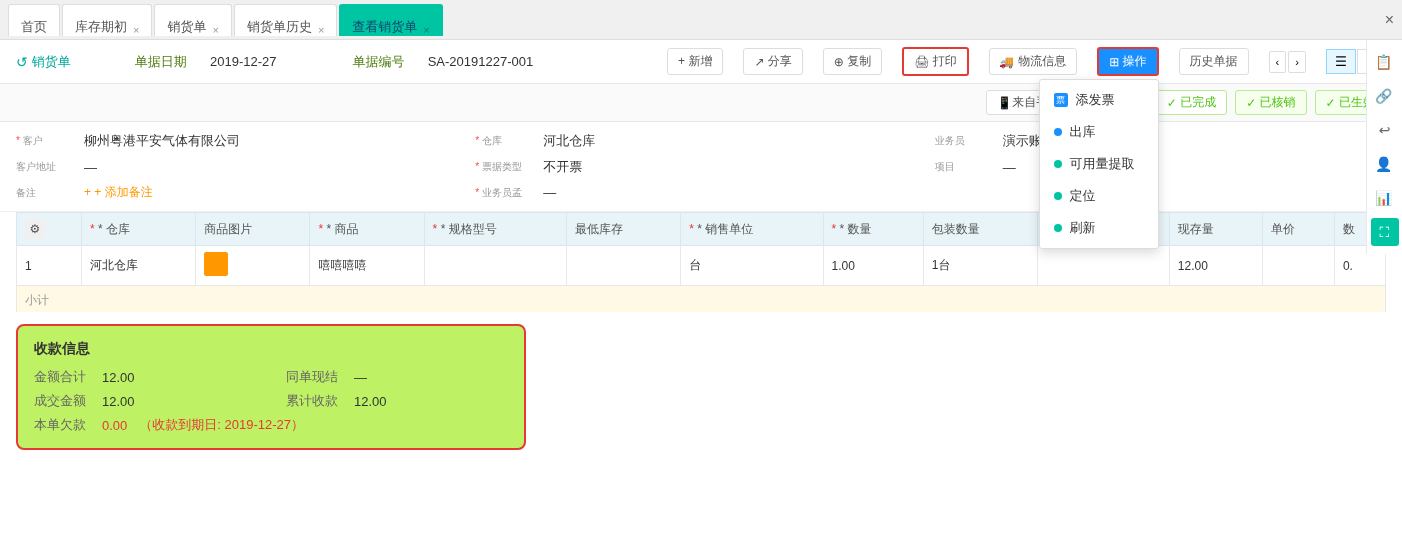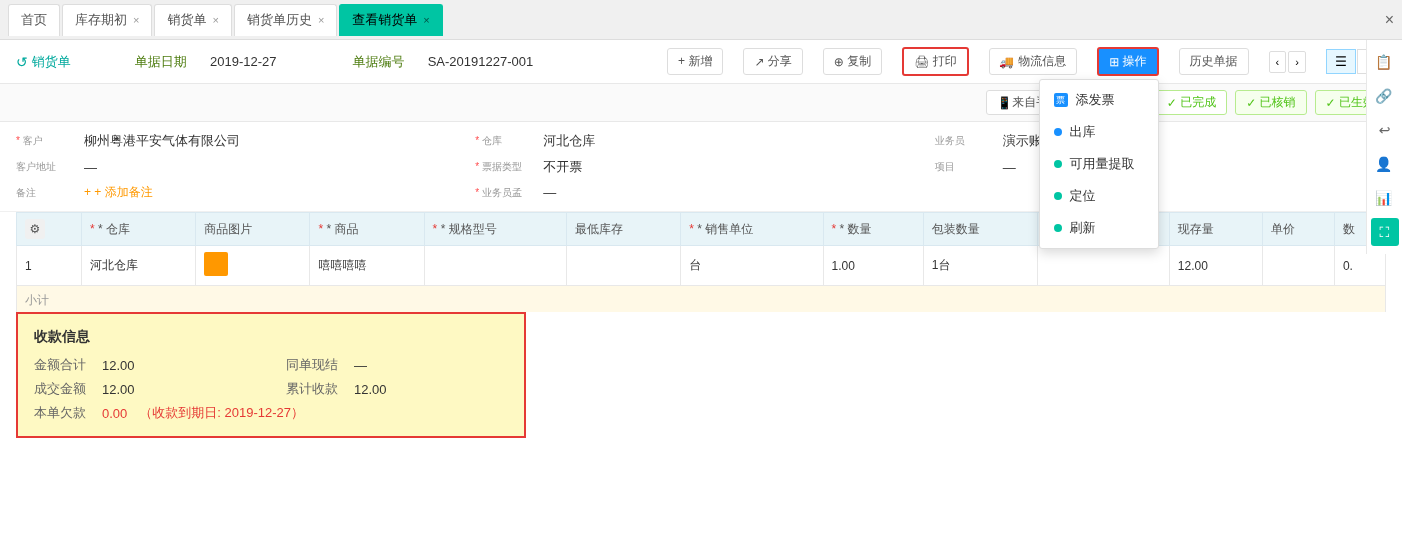--- a/index.html
+++ b/index.html
@@ -3,23 +3,23 @@
   <meta charset="utf-8">
   <style>
     * { box-sizing: border-box; margin: 0; padding: 0; }
     body { font-family: "Microsoft YaHei", "PingFang SC", sans-serif; font-size: 13px; background: #f5f5f5; color: #333; overflow: hidden; }
 
     
     .tab-bar {
       display: flex; align-items: center; background: #f0f0f0; border-bottom: 1px solid #ddd; height: 40px; padding: 0 8px; position: relative;
     }
     .tab-item {
-      display: flex; align-items: center; padding: 12px 12px; height: 32px; background: #fff; border: 1px solid #ddd; border-bottom: none; border-radius: 3px 3px 0 0; margin-right: 2px; cursor: pointer; font-size: 13px; color: #555;
-    }
-    .tab-item.highlight { background: #00c5a3; border-color: #00c5a3; color: #000000; }
+      display: flex; align-items: flex-end; padding: 0 12px; height: 32px; background: #fff; border: 1px solid #ddd; border-bottom: none; border-radius: 3px 3px 0 0; margin-right: 2px; cursor: pointer; font-size: 13px; color: #555;
+    }
+    .tab-item.highlight { background: #00c5a3; border-color: #00c5a3; color: #0c4a6e; }
     .tab-item .close-btn { margin-left: 6px; font-size: 11px; cursor: pointer; opacity: 0.6; }
     .tab-bar-close { position: absolute; right: 8px; font-size: 16px; cursor: pointer; color: #666; }
 
     
     .main-content { background: #fff; height: calc(533px - 40px); overflow: hidden; }
 
     
     .doc-header {
       display: flex; align-items: center; background: #fff; border-bottom: 1px solid #e8e8e8; padding: 0 16px; height: 44px;
     }
@@ -78,21 +78,21 @@
     .data-table td {
       border: 1px solid #e8e8e8; padding: 6px 8px; color: #333; white-space: nowrap;
     }
     .data-table tr.subtotal td { background: #fff9e6; }
     .gear-icon { display: inline-flex; align-items: center; justify-content: center; width: 20px; height: 20px; background: #f0f0f0; border-radius: 3px; cursor: pointer; }
     .product-img { width: 24px; height: 24px; background: #ff9800; display: inline-block; border-radius: 2px; }
     .table-wrapper { overflow-x: auto; max-height: 100px; }
 
     
     .payment-box {
-      border: 2px solid #e53935; border-radius: 0; padding: 14px 16px; margin: 0 16px; max-width: 510px; background: #fef9c3;
+      border: 2px solid #e53935; border-radius: 8px; padding: 14px 16px; margin: 12px 16px; max-width: 510px; background: #bef264;
     }
     .payment-title { font-size: 14px; font-weight: bold; margin-bottom: 10px; }
     .payment-grid { display: grid; grid-template-columns: 1fr 1fr; gap: 6px 30px; }
     .payment-row { display: flex; align-items: center; font-size: 13px; gap: 8px; }
     .payment-label { color: #666; min-width: 60px; }
     .payment-value { color: #333; }
     .payment-value.red { color: #e53935; }
     .payment-value.red-link { color: #e53935; }
 
     

